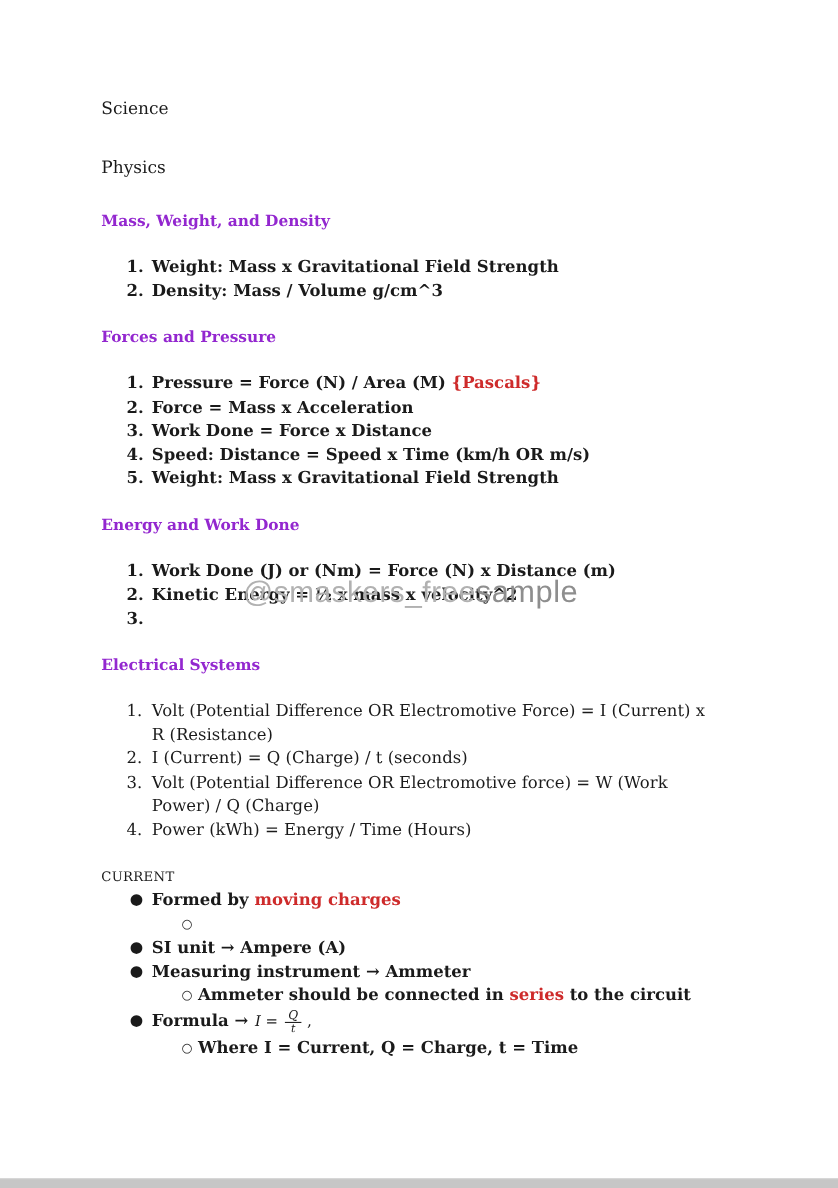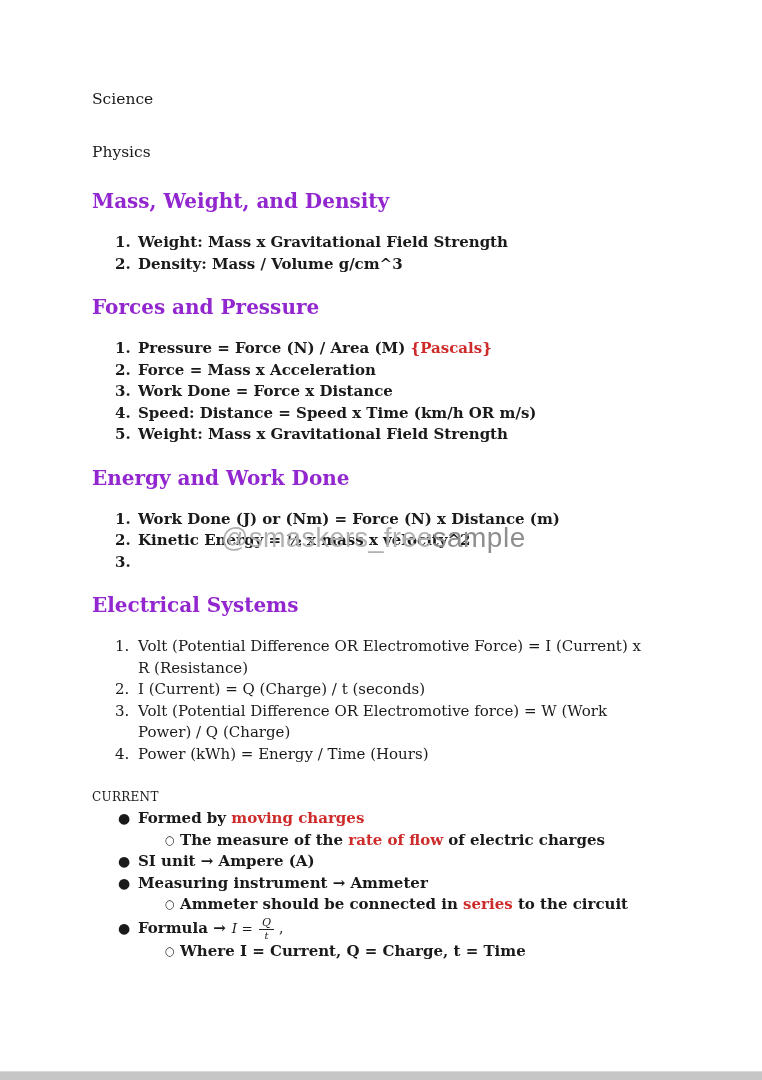--- a/index.html
+++ b/index.html
@@ -8,21 +8,21 @@
     width:762px;height:1080px;
     background:#ffffff;
     overflow:hidden;
     font-family:"DejaVu Serif","Liberation Serif",serif;
     color:#1a1a1a;
     box-sizing:border-box;
     padding:88px 90px 0 92px;
   }
   .title{font-size:15.5px;font-weight:normal;line-height:22px;margin:0 0 31px 0;}
   .subtitle{margin:0 0 27px 0;}
-  .heading{font-size:20px;font-weight:bold;line-height:22px;margin:0 0 20px 0;color:#9327cf;}
+  .heading{font-size:14px;font-weight:bold;line-height:22px;margin:0 0 20px 0;color:#9327cf;}
   .sec{margin:0 0 21px 0;}
   .li{display:flex;line-height:21.5px;font-size:15px;}
   .li .marker{flex:0 0 23px;padding-left:23px;}
   .li .text{white-space:nowrap;}
   .bold-items .li{font-weight:bold;}
   .normal-items .li{font-weight:normal;}
   .red{color:#ce2b2b;}
   
   .current-heading{font-size:12px;font-weight:normal;line-height:22px;margin:0;letter-spacing:0.3px;}
   .b1 .marker{flex:0 0 20px;padding-left:26px;font-size:14px;}
@@ -127,21 +127,20 @@
   <div class="current">
     <h3 class="current-heading">CURRENT</h3>
 
     <div class="li b1">
       <span class="marker">●</span>
       <span class="text"><span>Formed by </span><span class="red">moving charges</span></span>
     </div>
 
     <div class="li b2">
       <span class="marker">○</span>
-      <span class="text"><span>The measure of the </span><span class="red">rate of flow</span><span> of electric charges</span></span>
     </div>
 
     <div class="li b1">
       <span class="marker">●</span>
       <span class="text"><span>SI unit → Ampere (A)</span></span>
     </div>
 
     <div class="li b1">
       <span class="marker">●</span>
       <span class="text"><span>Measuring instrument → Ammeter</span></span>

